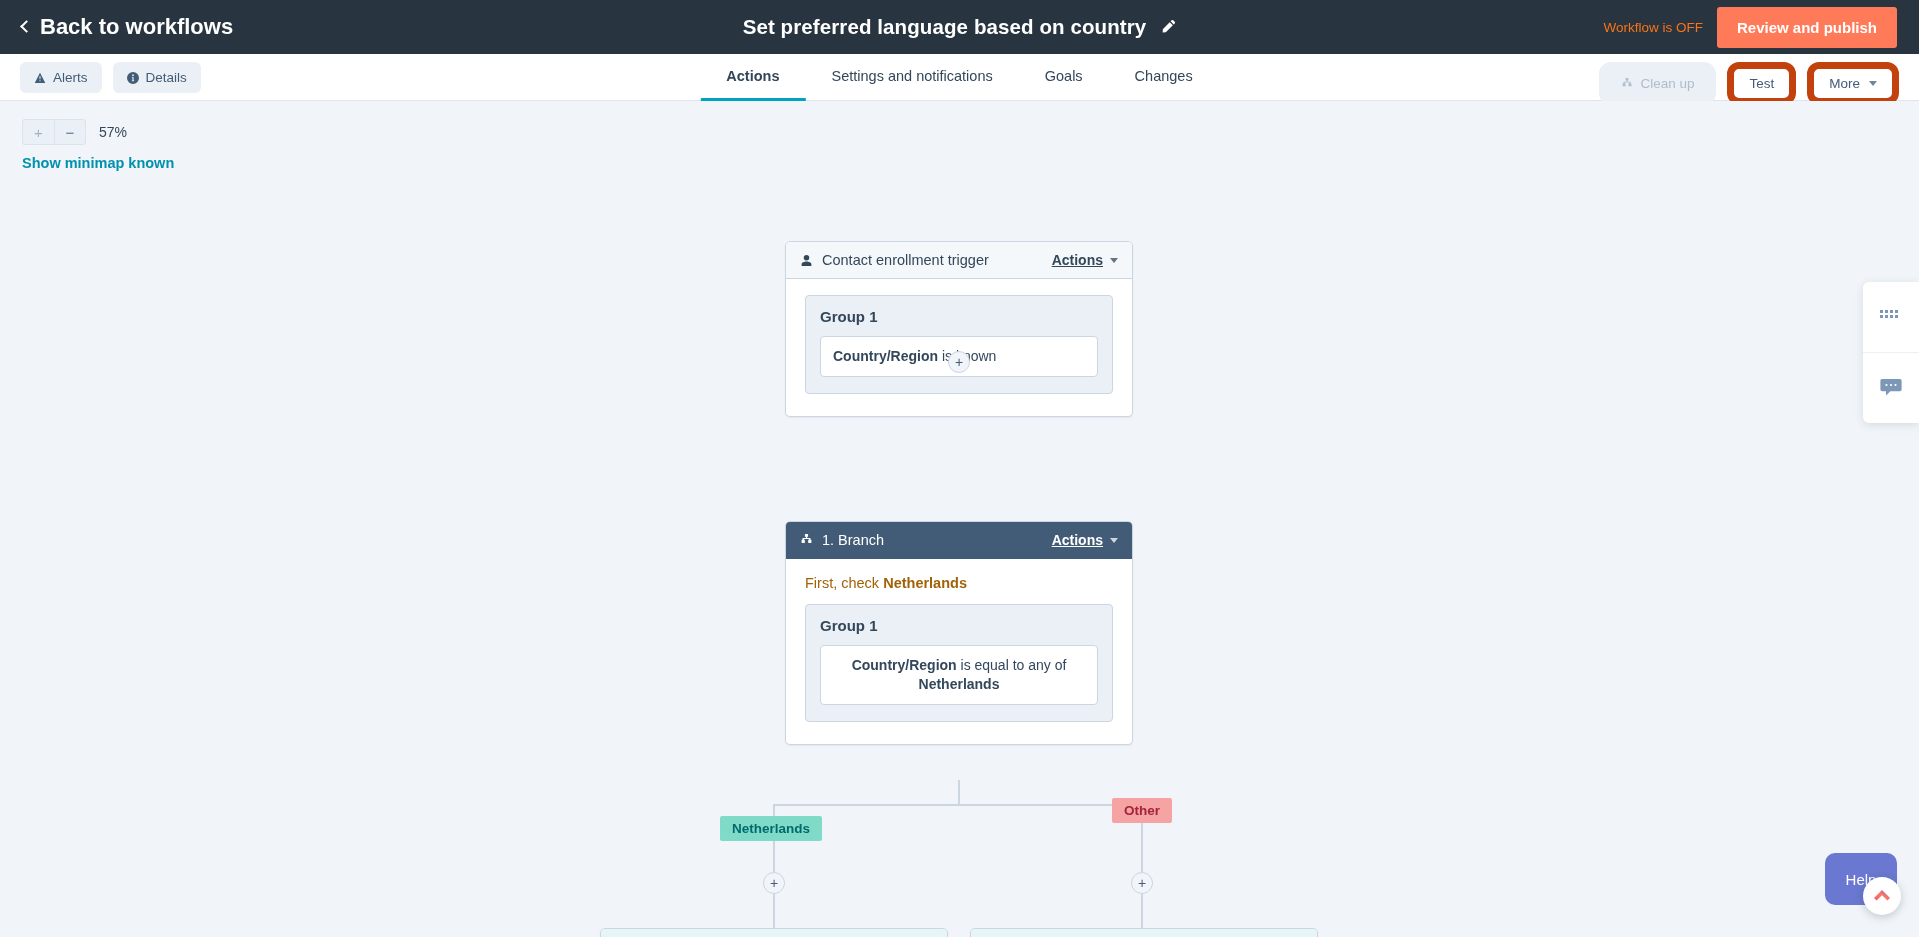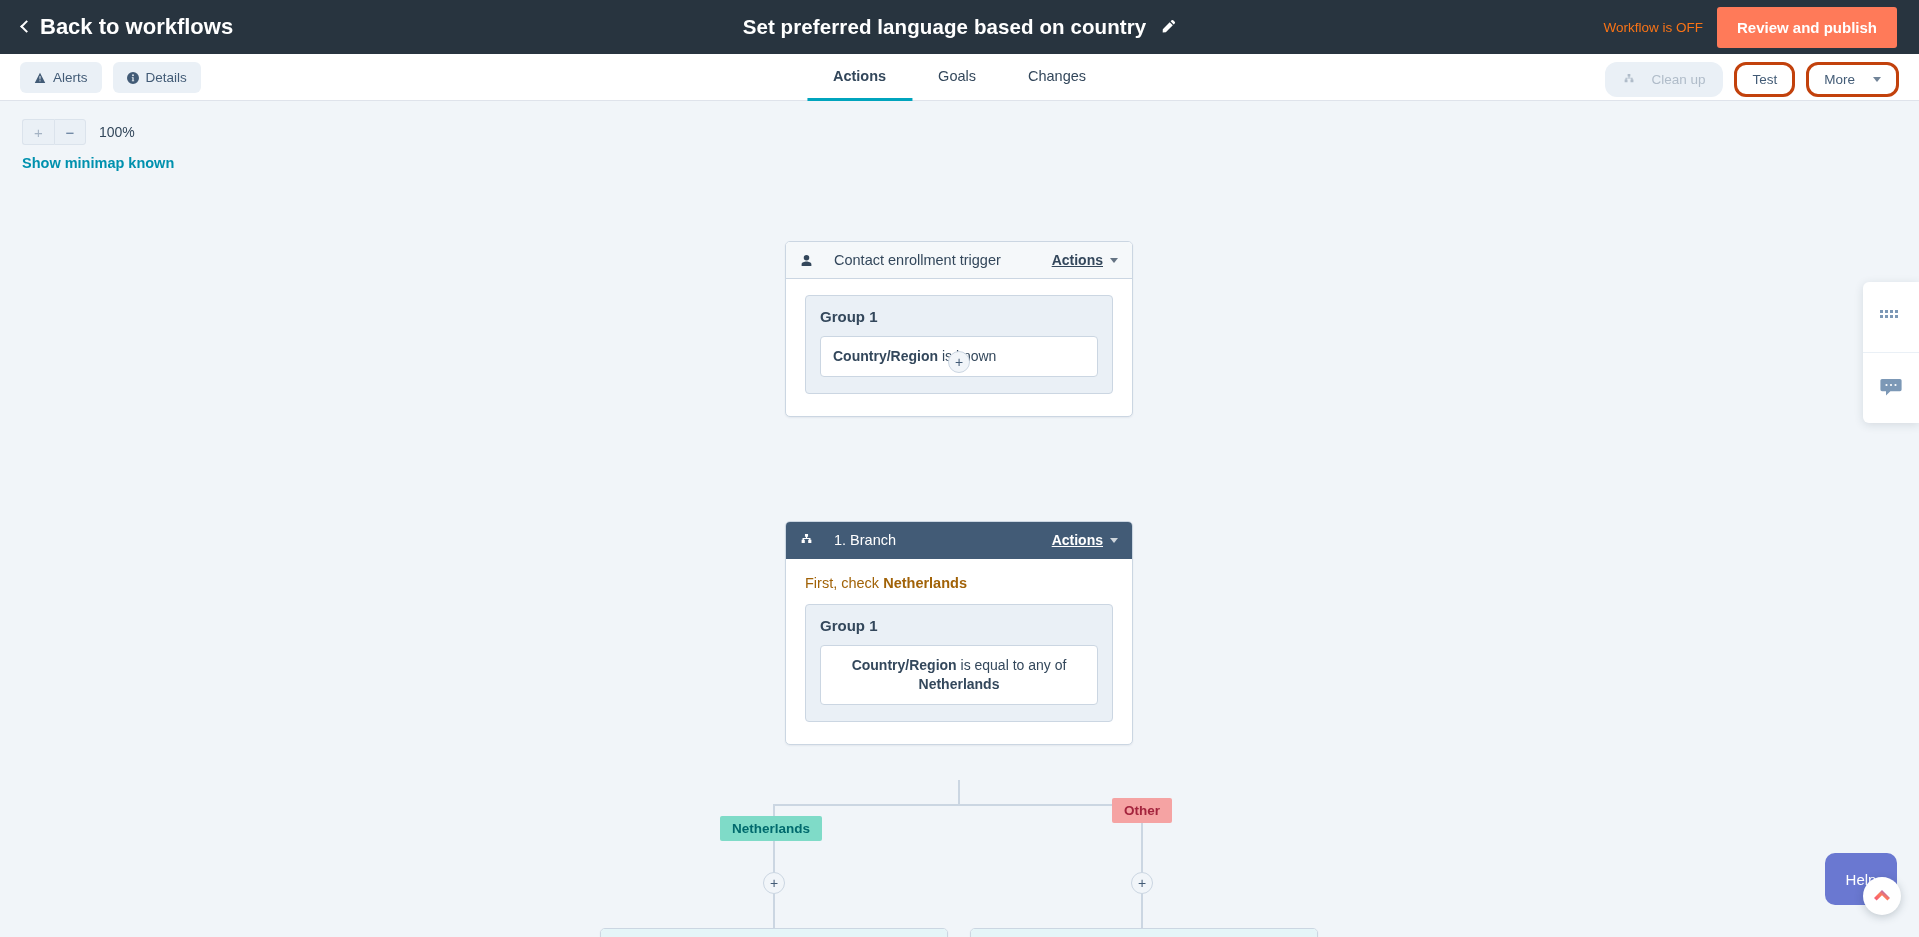--- a/index.html
+++ b/index.html
@@ -66,22 +66,22 @@
   .ghost-btn {
     display: flex; align-items: center; gap: 7px;
     background: #eaf0f6; border: 1px solid transparent; border-radius: 6px;
     padding: 7px 13px; color: #425b76; font-size: 13.5px; cursor: pointer;
     font-family: "Liberation Sans", sans-serif;
   }
   .tabbar-right {
     position: absolute; right: 20px; top: 8px; display: flex; gap: 11px;
   }
   .out-btn {
-    display: flex; align-items: center; gap: 16px;
-    background: #ffffff; border: 3px solid #c2410c; border-radius: 12px;
+    display: flex; align-items: center; gap: 7px;
+    background: #ffffff; border: 7px solid #c2410c; border-radius: 12px;
     padding: 7px 15px; color: #425b76; font-size: 13.5px; cursor: pointer;
     font-family: "Liberation Sans", sans-serif;
   }
   .out-btn.disabled {
     background: #eaf0f6; border-color: transparent; color: #b0bcc9; cursor: default;
   }
   .caret-dn {
     width: 0; height: 0; border-left: 4px solid transparent; border-right: 4px solid transparent;
     border-top: 5px solid currentColor; margin-left: 2px; opacity: .75;
   }
@@ -117,21 +117,21 @@
     box-shadow: 0 1px 2px rgba(45,62,80,.07);
   }
   .node-head {
     display: flex; align-items: center; height: 37px; padding: 0 14px;
     border-radius: 4px 4px 0 0; border-bottom: 1px solid #cbd6e2;
   }
   .node-head.trigger { background: #f5f8fa; }
   .node-head.branch { background: #425b76; border-bottom-color: #425b76; }
   .node-head.setprop { background: #e5f5f8; }
   .node-head-title {
-    font-size: 14.5px; color: #33475b; display: flex; align-items: center; gap: 21px;
+    font-size: 14.5px; color: #33475b; display: flex; align-items: center; gap: 9px;
   }
   .node-head.branch .node-head-title { color: #ffffff; }
   .actions-link {
     margin-left: auto; display: flex; align-items: center; gap: 5px;
     font-size: 14px; font-weight: bold; color: #33475b;
     text-decoration: underline; cursor: pointer;
   }
   .node-head.branch .actions-link { color: #ffffff; }
   .node-body { padding: 16px 19px 22px; }
 
@@ -236,20 +236,21 @@
     <div class="ghost-btn">
       <svg width="12" height="12" viewBox="0 0 16 16" fill="#425b76">
         <path d="M8 0a8 8 0 1 0 0 16A8 8 0 0 0 8 0zm0 3.1a1.2 1.2 0 1 1 0 2.4 1.2 1.2 0 0 1 0-2.4zM9.6 12.4H6.4v-1h.8V7.9h-.8v-1h2.4v4.5h.8v1z"></path>
       </svg>
       <span>Details</span>
     </div>
   </div>
 
   <div class="tabs">
     <div class="tab active">Actions</div>
+    <div class="tab">Settings and notifications</div>
     <div class="tab">Goals</div>
     <div class="tab">Changes</div>
   </div>
 
   <div class="tabbar-right">
     <div class="out-btn disabled">
       <svg width="12" height="12" viewBox="0 0 16 16" fill="#b0bcc9">
         <path d="M6.2 0h3.6v3.3H8.7v1.6h4.1v2.4h1.1V11H10V7.3h1.1V6.1H4.9v1.2H6V11H2.2V7.3h1.1V4.9h4.1V3.3H6.2V0z"></path>
       </svg>
       <span>Clean up</span>
@@ -264,21 +265,21 @@
   </div>
 </div>
 
 <div class="canvas">
 
   <div class="zoom-controls">
     <div class="zoom-group">
       <div class="zbtn plus">+</div>
       <div class="zbtn minus">−</div>
     </div>
-    <span class="zoom-pct">100%</span>
+    <span class="zoom-pct">57%</span>
   </div>
 
   <div class="minimap-link">Show minimap known</div>
 
   <div class="flow">
 
     <div class="vline" style="left:958px; top:247px; height:37px;"></div>
     <div class="plus-node" style="left:948px; top:250px;">+</div>
     <div class="vline" style="left:958px; top:272px; height:42px;"></div>
 

